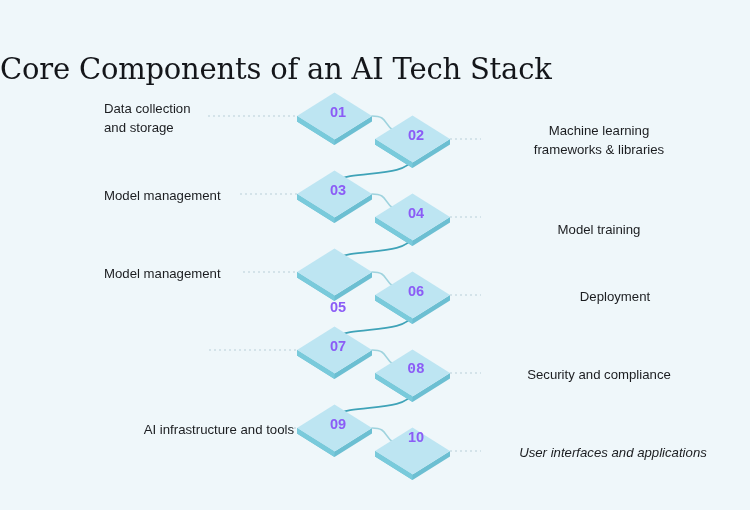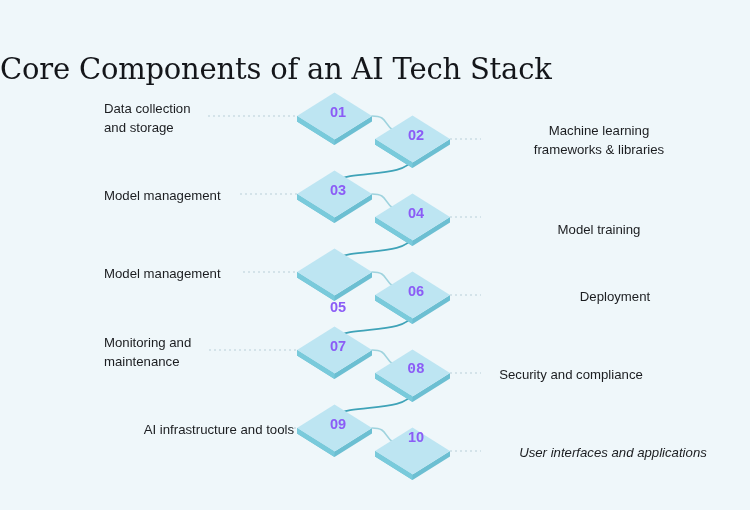--- a/index.html
+++ b/index.html
@@ -173,20 +173,18 @@
   <div class="node-number" style="left:391px; top:429px; width:50px;">10</div>
 
   <div class="node-label left" style="left:104px; top:99px;  width:180px;">Data collection
 and storage</div>
   <div class="node-label right" style="left:484px; top:121px; width:230px;">Machine learning
 frameworks &amp; libraries</div>
   <div class="node-label left" style="left:104px; top:186px; width:180px;">Model management</div>
   <div class="node-label right" style="left:484px; top:220px; width:230px;">Model training</div>
   <div class="node-label left" style="left:104px; top:264px; width:180px;">Model management</div>
   <div class="node-label right" style="left:484px; top:287px; width:230px;margin-left:16px;">Deployment</div>
-  <div class="node-label left" style="left:104px; top:333px; width:180px;">Monitoring and
-maintenance</div>
-  <div class="node-label right" style="left:456px; top:365px; width:230px;">Security and compliance</div>
+  <div class="node-label right" style="left:484px; top:365px; width:230px;">Security and compliance</div>
   <div class="node-label left" style="left:104px; top:420px; width:190px;text-align:right;">AI infrastructure and tools</div>
   <div class="node-label right" style="left:488px; top:443px; width:250px;font-style:italic;">User interfaces and applications</div>
 
 
 </div>
 
 </body></html>

